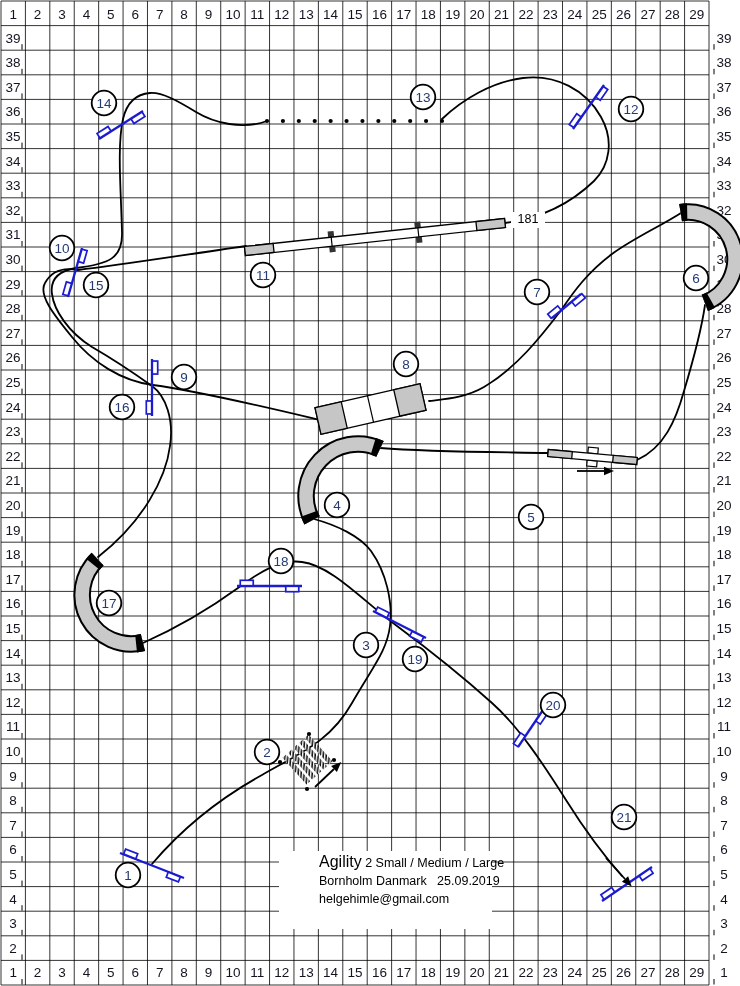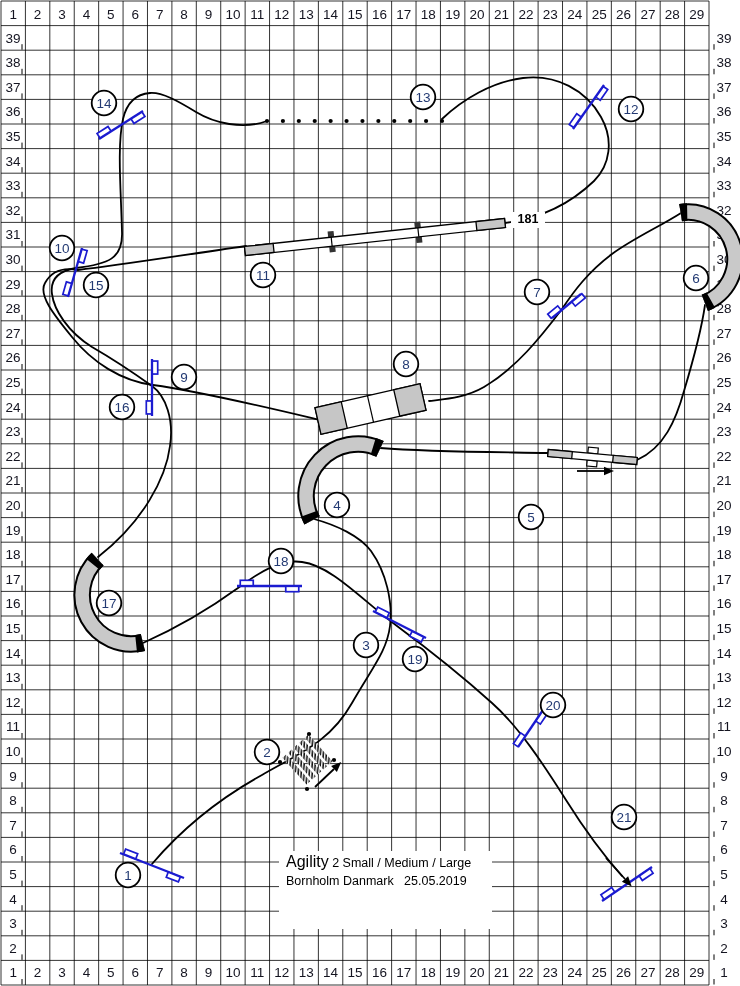--- a/index.html
+++ b/index.html
@@ -1,23 +1,23 @@
 <!DOCTYPE html>
 <html><head>
 <meta charset="utf-8">
 <style>
   html,body{margin:0;padding:0;background:#ffffff;}
   body{width:740px;height:986px;position:relative;font-family:"Liberation Sans",sans-serif;}
   #stage{position:relative;width:740px;height:986px;}
   svg{position:absolute;left:0;top:0;}
   .overlay{position:absolute;background:#ffffff;}
   #info-box{left:279px;top:851px;width:213px;height:78px;padding:2px 0 0 7px;box-sizing:border-box;}
-  #info-box .ln{white-space:pre;font-size:12.5px;line-height:18px;}
+  #info-box .ln{white-space:pre;font-size:12.5px;line-height:18px;margin-left:33px;}
   #info-box .big{font-size:16px;}
-  #dw-label{left:511px;top:212px;width:34px;height:16px;font-size:12.5px;text-align:center;font-weight:bold;}
+  #dw-label{left:511px;top:212px;width:34px;height:16px;font-size:12.5px;text-align:center;}
 </style>
 </head>
 <body>
 
 <div id="stage">
   <svg id="course-svg" width="740" height="986" viewBox="0 0 740 986">
       <defs>
         <pattern id="hatch" width="3" height="3" patternUnits="userSpaceOnUse" patternTransform="rotate(48)">
           <rect x="0" y="0" width="3" height="3" fill="#ffffff"></rect>
           <rect x="0" y="0" width="3" height="1.6" fill="#111111"></rect>
@@ -536,15 +536,16 @@
           <circle cx="624" cy="817" r="12.3" fill="#fff" stroke="#000" stroke-width="1.8"></circle>
           <text x="624" y="821.8" font-size="13.5" fill="#233a73" text-anchor="middle" font-family="&quot;Liberation Sans&quot;,sans-serif">21</text>
         </g>
       </g>
     </svg>
 
   <div class="overlay" id="dw-label">181</div>
 
   <div class="overlay" id="info-box">
     <div class="ln"><span class="big">Agility</span><span> 2 Small / Medium / Large</span></div>
-    <div class="ln">Bornholm Danmark   25.05.2019</div>
+    <div class="ln">Bornholm Danmark   25.09.2019</div>
+    <div class="ln">helgehimle@gmail.com</div>
   </div>
 </div>
 
 </body></html>

